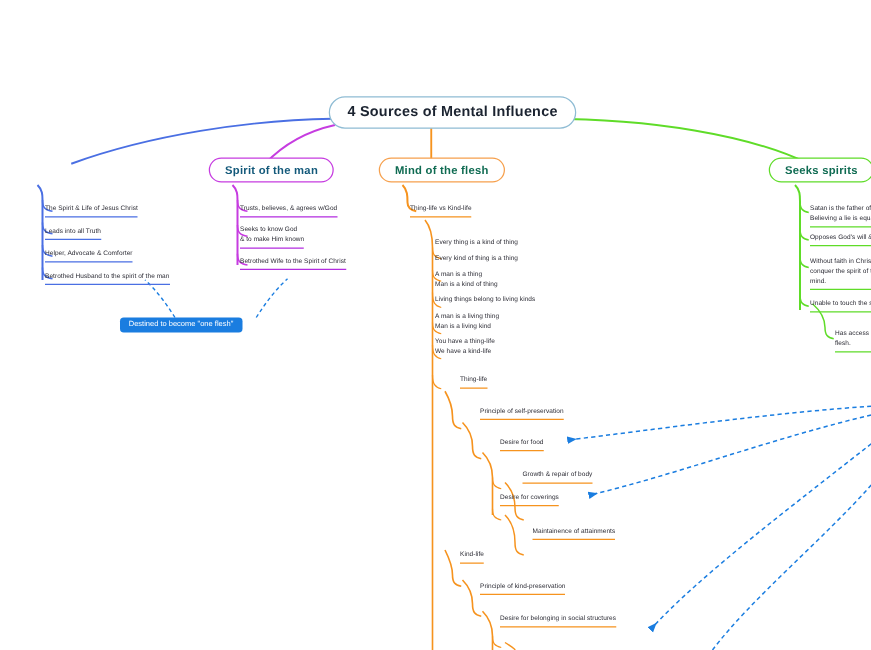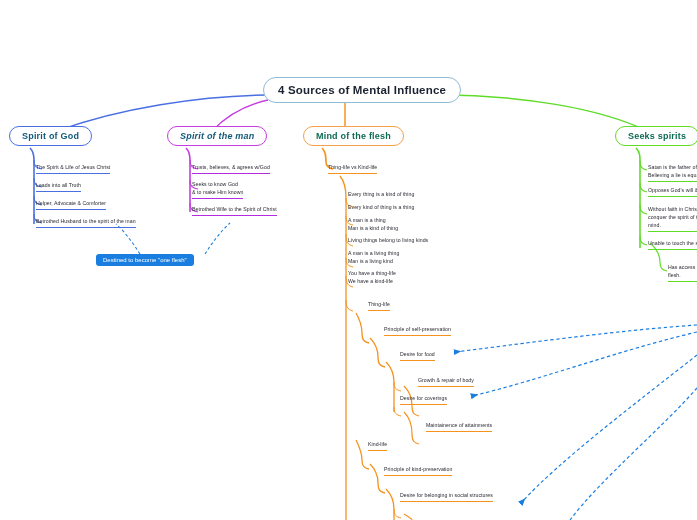--- a/index.html
+++ b/index.html
@@ -16,21 +16,21 @@
     border:1.6px solid #8fbcd4;border-radius:14px;background:#fff;
     padding:6px 14px;font-size:11.5px;font-weight:bold;color:#1b2330;
     white-space:nowrap;letter-spacing:.2px;
   }
   
   .branch{
     position:absolute;border-radius:12px;background:#fff;
     padding:4px 12px;font-size:9px;font-weight:bold;white-space:nowrap;letter-spacing:.2px;
   }
   .b-god{left:9px;top:126px;border:1.5px solid #4a6fe3;color:#13597a;}
-  .b-man{left:167px;top:126px;border:1.5px solid #c63ce0;color:#13597a;font-style:italic;}
+  .b-man{left:167px;top:126px;border:1.5px solid #c63ce0;color:#13597a;}
   .b-flesh{left:303px;top:126px;border:1.5px solid #f6a04d;color:#0f6b52;}
   .b-dark{left:615px;top:126px;border:1.5px solid #5fdc28;color:#0f6b52;}
 
   
   .leaf{position:absolute;font-size:5.2px;color:#2a2a33;line-height:1.55;white-space:pre;
         padding-bottom:1.5px;letter-spacing:.05px;}
   .leaf.blue{border-bottom:1.6px solid #4a6fe3;}
   .leaf.purple{border-bottom:1.6px solid #b32ce0;}
   .leaf.orange{border-bottom:1.6px solid #f6931e;}
   .leaf.green{border-bottom:1.6px solid #5fdc28;}
@@ -104,21 +104,20 @@
       </marker>
     </defs>
     <path d="M697,325 C620,330 520,344 455,352" fill="none" stroke="#1a7de0" stroke-width="1.2" stroke-dasharray="3.4,2.6" marker-end="url(#arrL)"></path>
     <path d="M697,332 C620,350 540,380 472,396" fill="none" stroke="#1a7de0" stroke-width="1.2" stroke-dasharray="3.4,2.6" marker-end="url(#arrL)"></path>
     <path d="M697,355 C640,400 560,460 521,503" fill="none" stroke="#1a7de0" stroke-width="1.2" stroke-dasharray="3.4,2.6" marker-end="url(#arrL)"></path>
     <path d="M697,388 C660,430 600,480 570,520" fill="none" stroke="#1a7de0" stroke-width="1.2" stroke-dasharray="3.4,2.6"></path>
   </svg>
 
   <div class="root">4 Sources of Mental Influence</div>
 
-  <div class="branch b-god">Spirit of God</div>
   <div class="branch b-man">Spirit of the man</div>
   <div class="branch b-flesh">Mind of the flesh</div>
   <div class="branch b-dark">Seeks spirits</div>
 
   <div class="leaf blue" style="left:36px;top:163px;">The Spirit &amp; Life of Jesus Christ</div>
   <div class="leaf blue" style="left:36px;top:181px;">Leads into all Truth</div>
   <div class="leaf blue" style="left:36px;top:199px;">Helper, Advocate &amp; Comforter</div>
   <div class="leaf blue" style="left:36px;top:217px;">Betrothed Husband to the spirit of the man</div>
 
   <div class="leaf purple" style="left:192px;top:163px;">Trusts, believes, &amp; agrees w/God</div>

